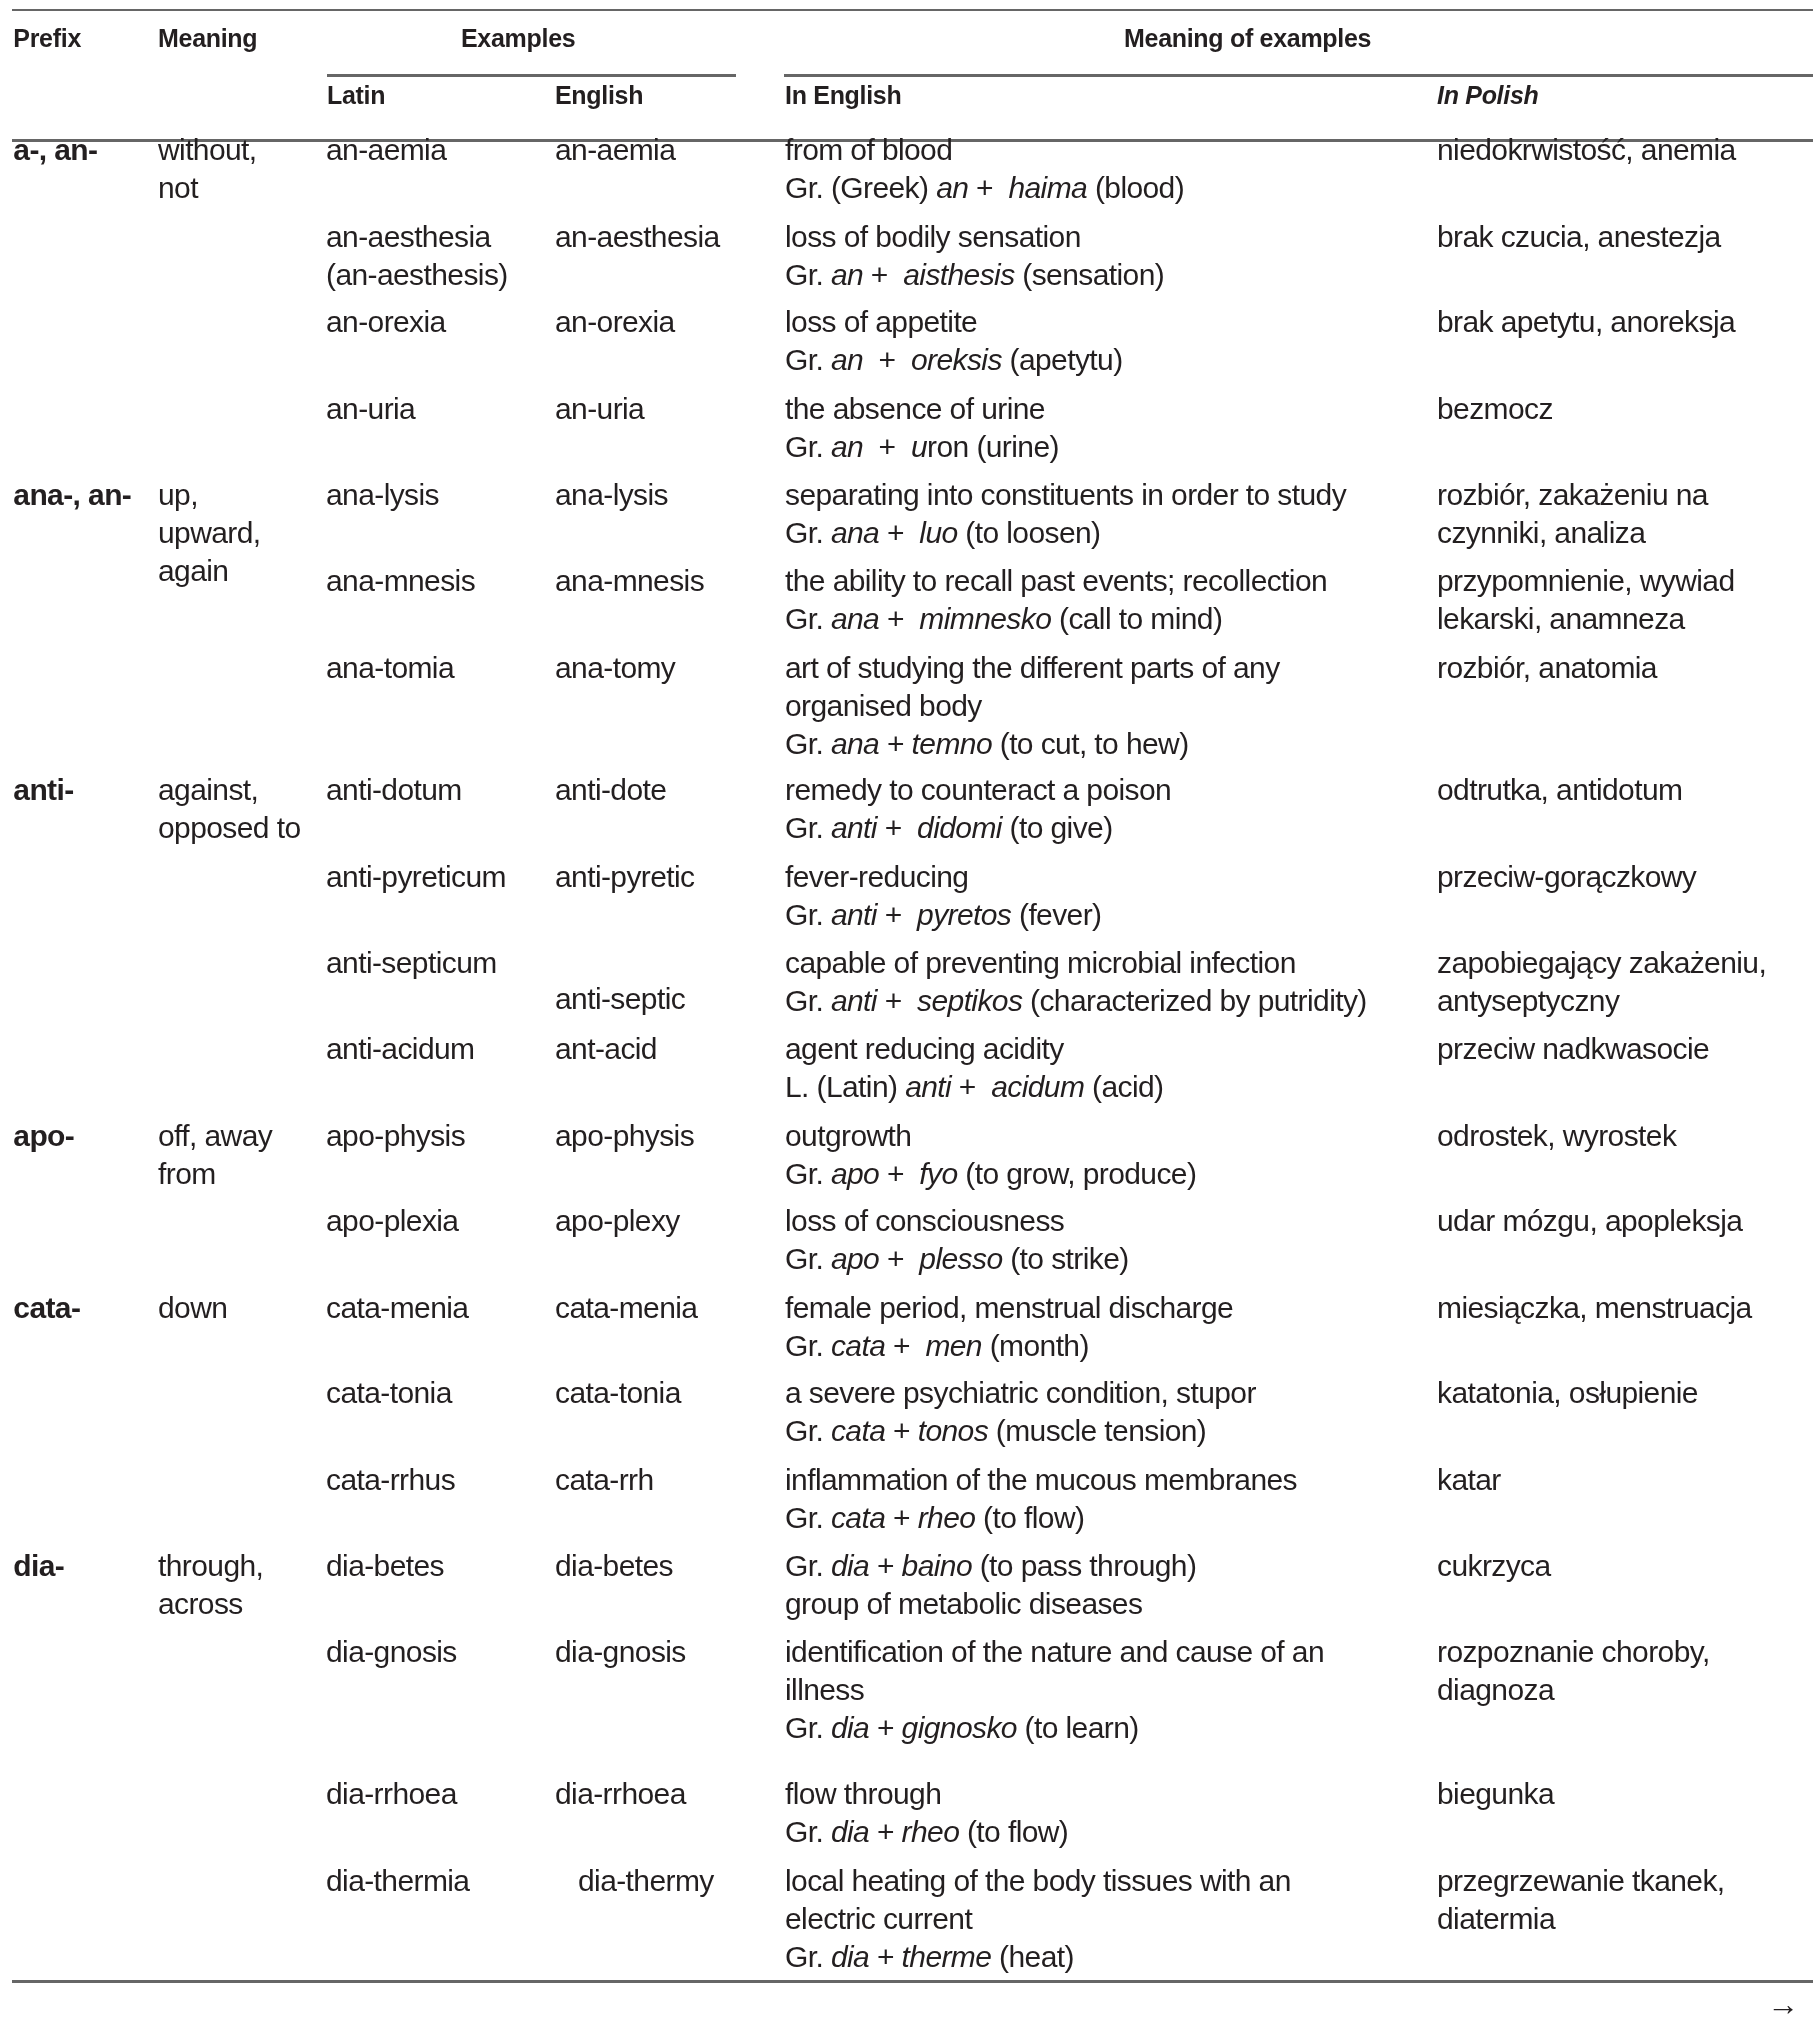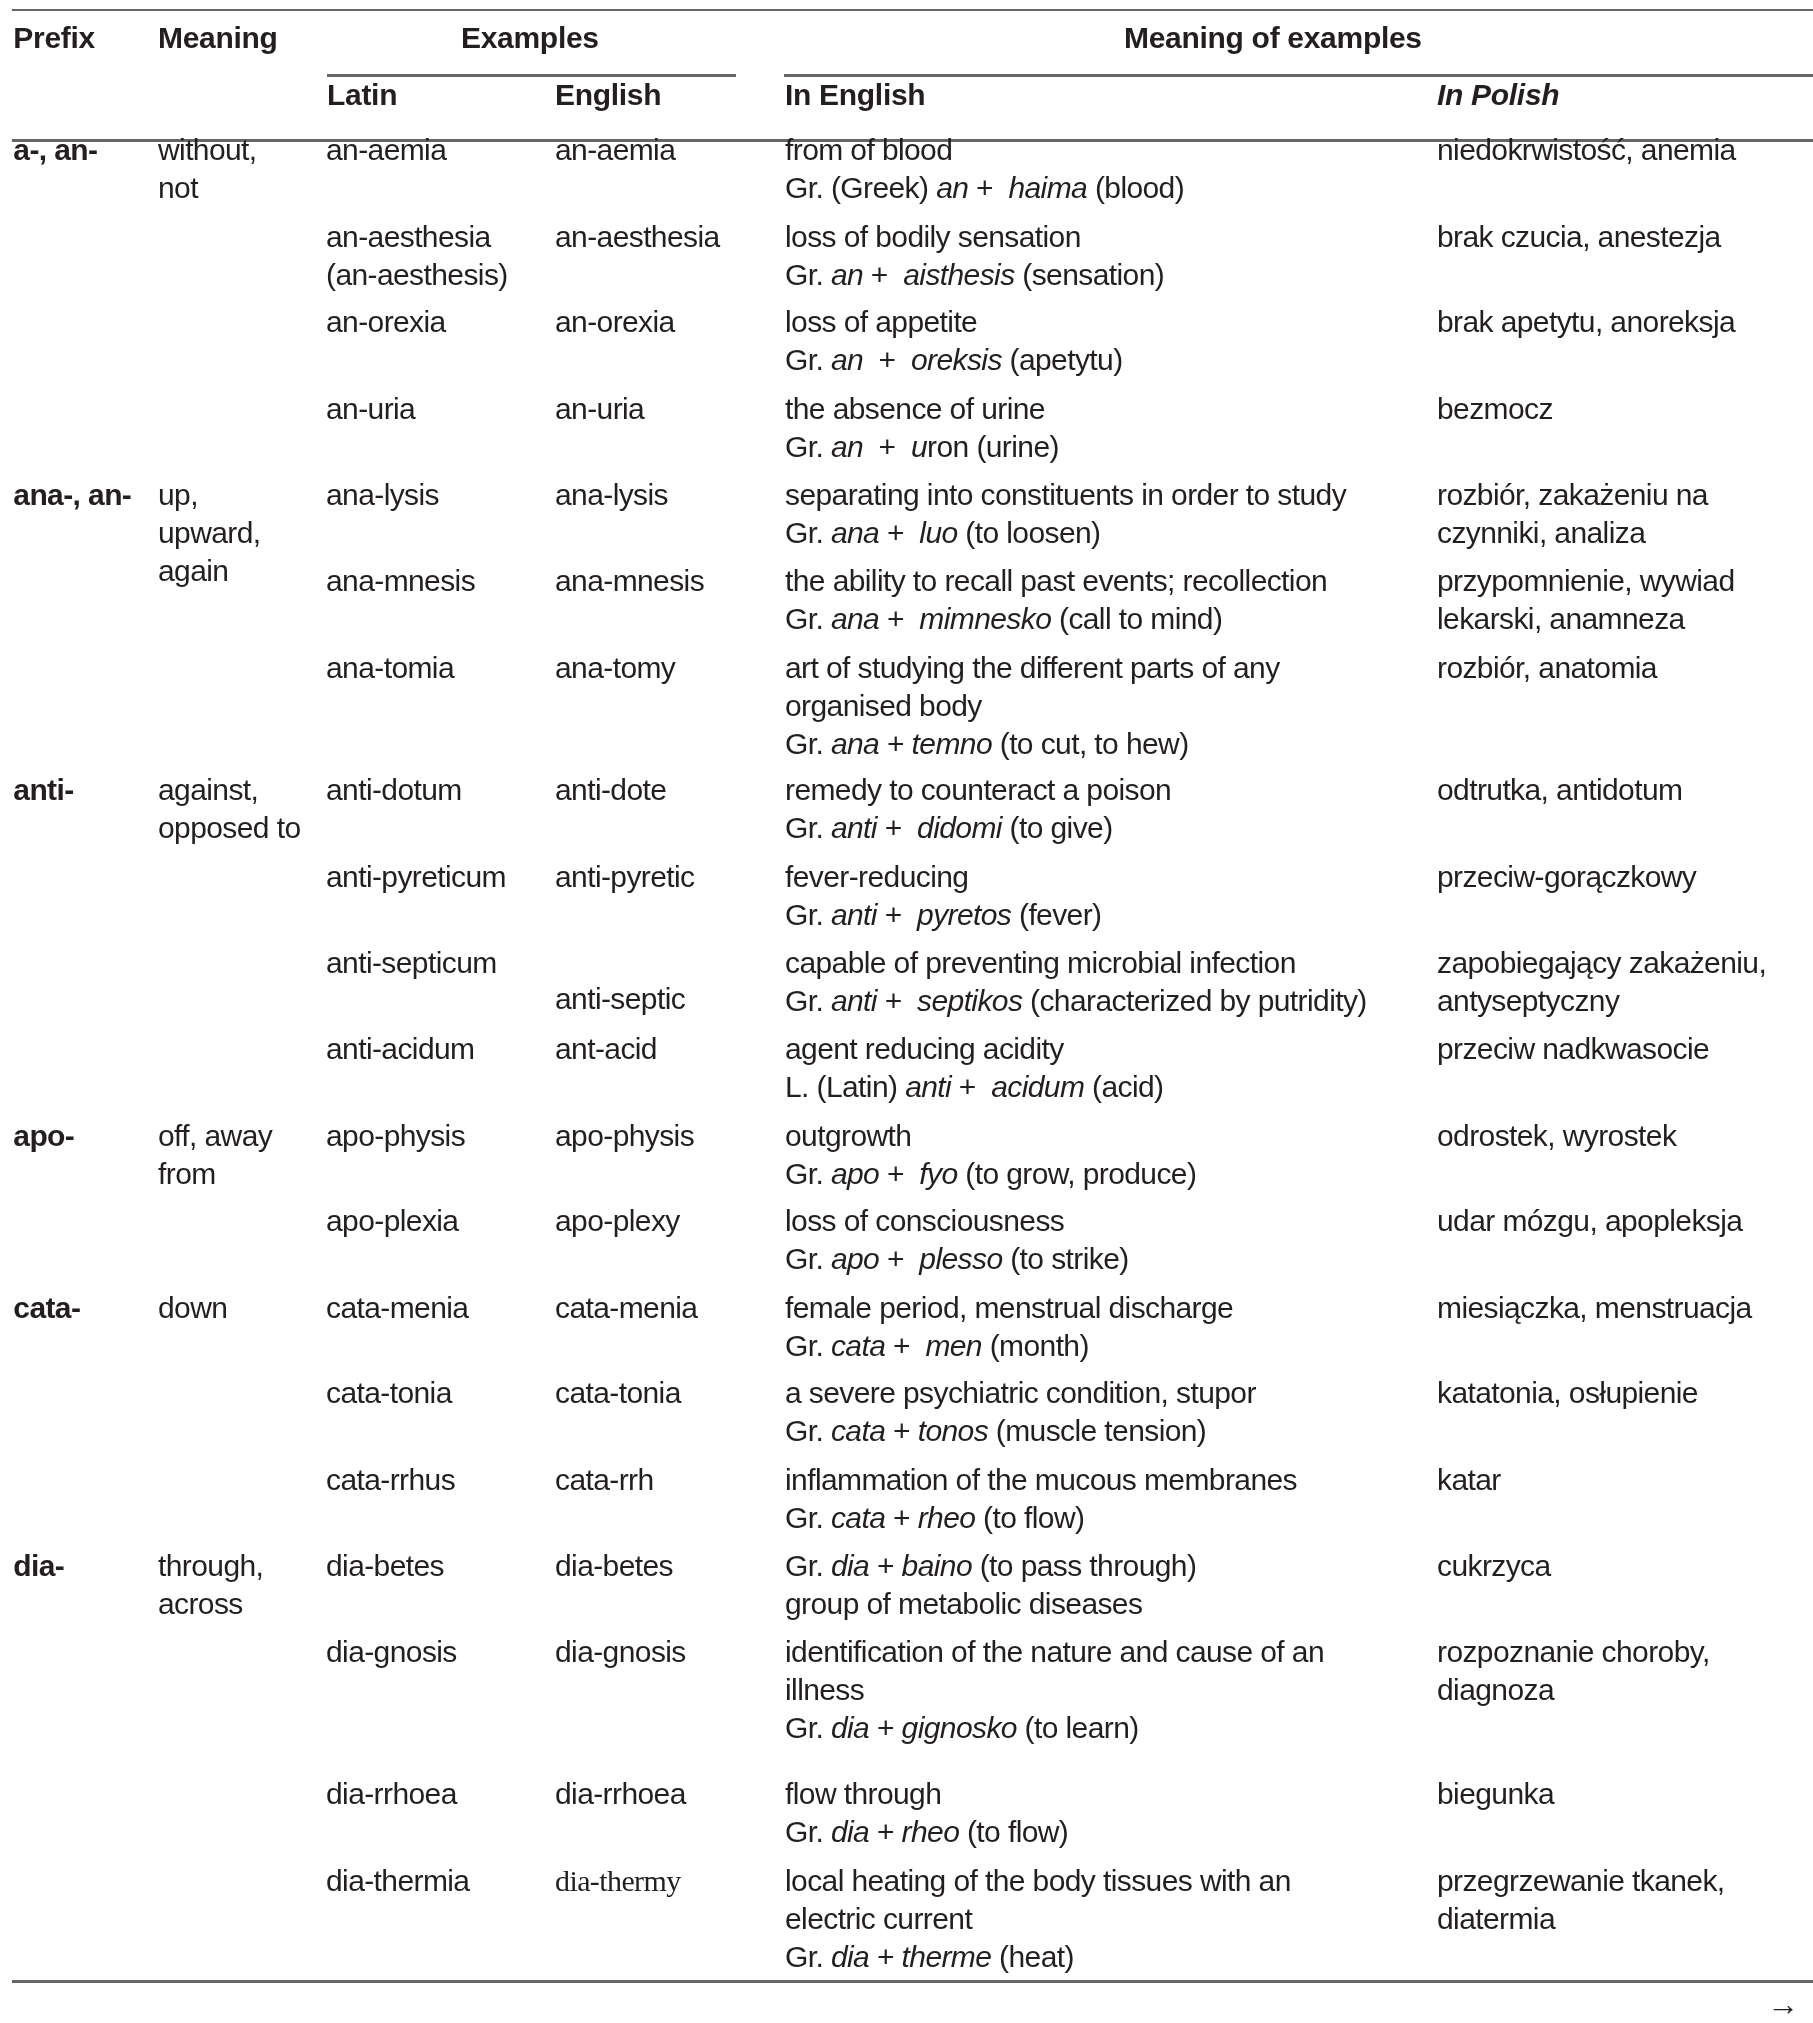--- a/index.html
+++ b/index.html
@@ -1,19 +1,19 @@
 <!DOCTYPE html>
 <html style="font-size:15px"><head>
 <meta charset="utf-8">
 <style>
   html, body { margin:0; padding:0; background:#ffffff; }
   body { width:1814px; height:2024px; position:relative; overflow:hidden;
          font-family:"Liberation Sans", sans-serif; color:#231f20; }
   .rule { position:absolute; height:2.9px; background:#666666; }
-  .hdr { position:absolute; font-weight:bold; font-size:30px; line-height:38px; white-space:nowrap; letter-spacing:-0.3px; }
+  .hdr { position:absolute; font-weight:bold; font-size:25px; line-height:38px; white-space:nowrap; letter-spacing:-0.3px; }
   .cell { position:absolute; font-size:30px; line-height:38px; letter-spacing:-0.6px; }
   .line { display:block; white-space:nowrap; }
   .prefix { font-weight:bold; }
   i { font-style:italic; }
   .arrow { position:absolute; left:1767px; top:1988px; font-size:32px; line-height:32px; }
 </style>
 </head>
 <body>
 
 <div class="rule" style="left:12.4px; width:1801px; top:8.6px;"></div>
@@ -313,21 +313,21 @@
         <span class="line"><span>Gr. </span><i>dia</i><span style="white-space:pre;"> + </span><i>rheo</i><span> (to flow)</span></span>
       </div>
       <div class="cell" style="left:1437px; top:1775px;">
         <span class="line">biegunka</span>
       </div>
     </div>
     <div>
       <div class="cell" style="left:326px; top:1862px;text-align:right;">
         <span class="line">dia-thermia</span>
       </div>
-      <div class="cell" style="left:555px; top:1862px; white-space:nowrap;font-family:Liberation Serif, serif;">dia-thermy</div>
+      <div class="cell" style="left:578px; top:1862px; white-space:nowrap;">dia-thermy</div>
       <div class="cell" style="left:785px; top:1862px;">
         <span class="line">local heating of the body tissues with an</span>
         <span class="line">electric current</span>
         <span class="line"><span>Gr. </span><i>dia</i><span style="white-space:pre;"> + </span><i>therme</i><span> (heat)</span></span>
       </div>
       <div class="cell" style="left:1437px; top:1862px;">
         <span class="line">przegrzewanie tkanek,</span>
         <span class="line">diatermia</span>
       </div>
     </div>

